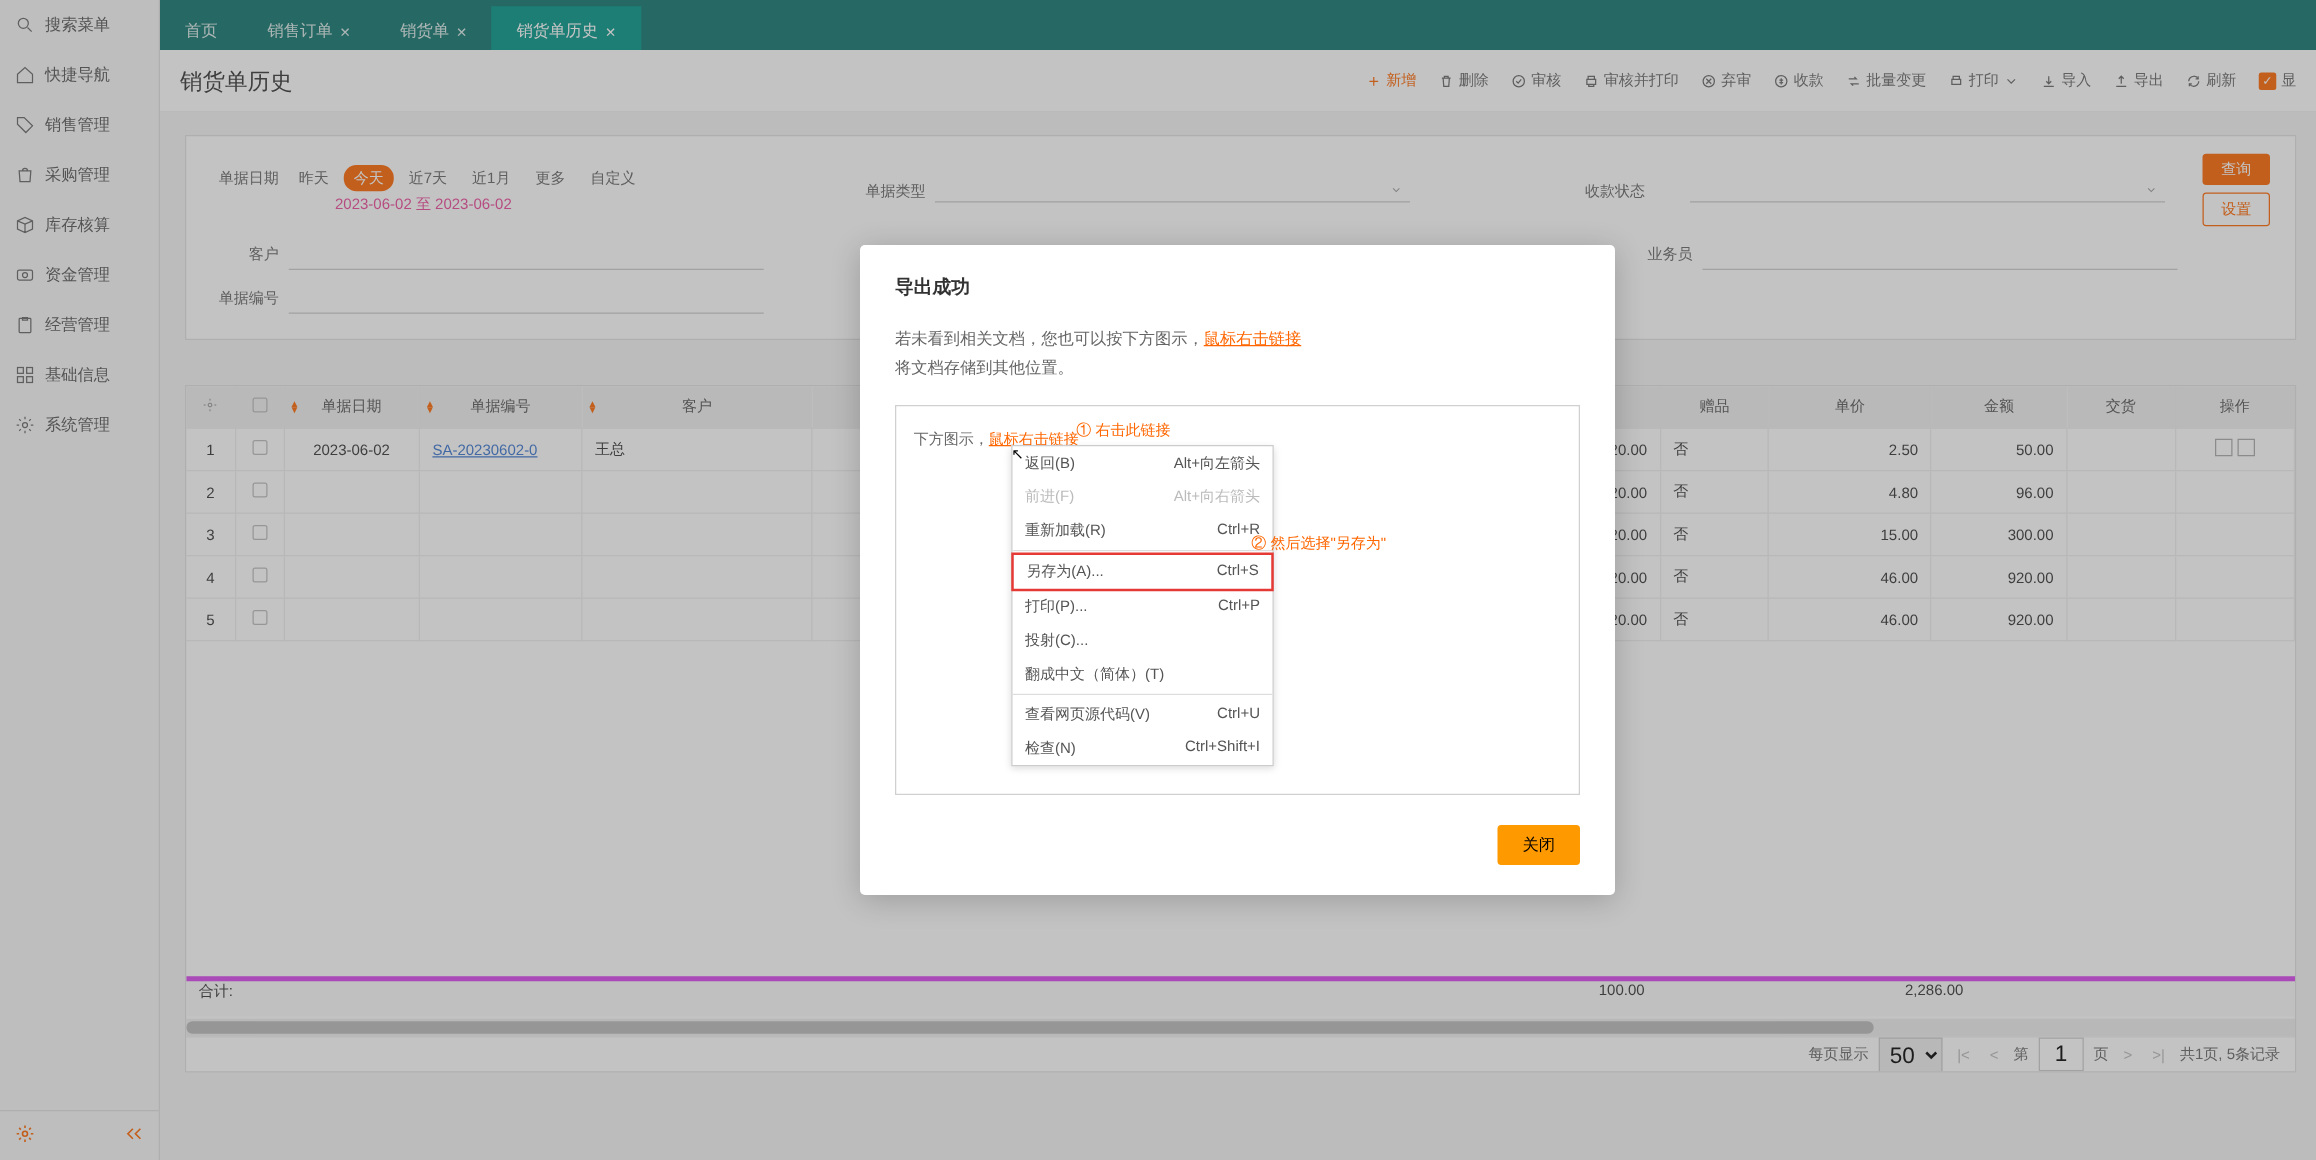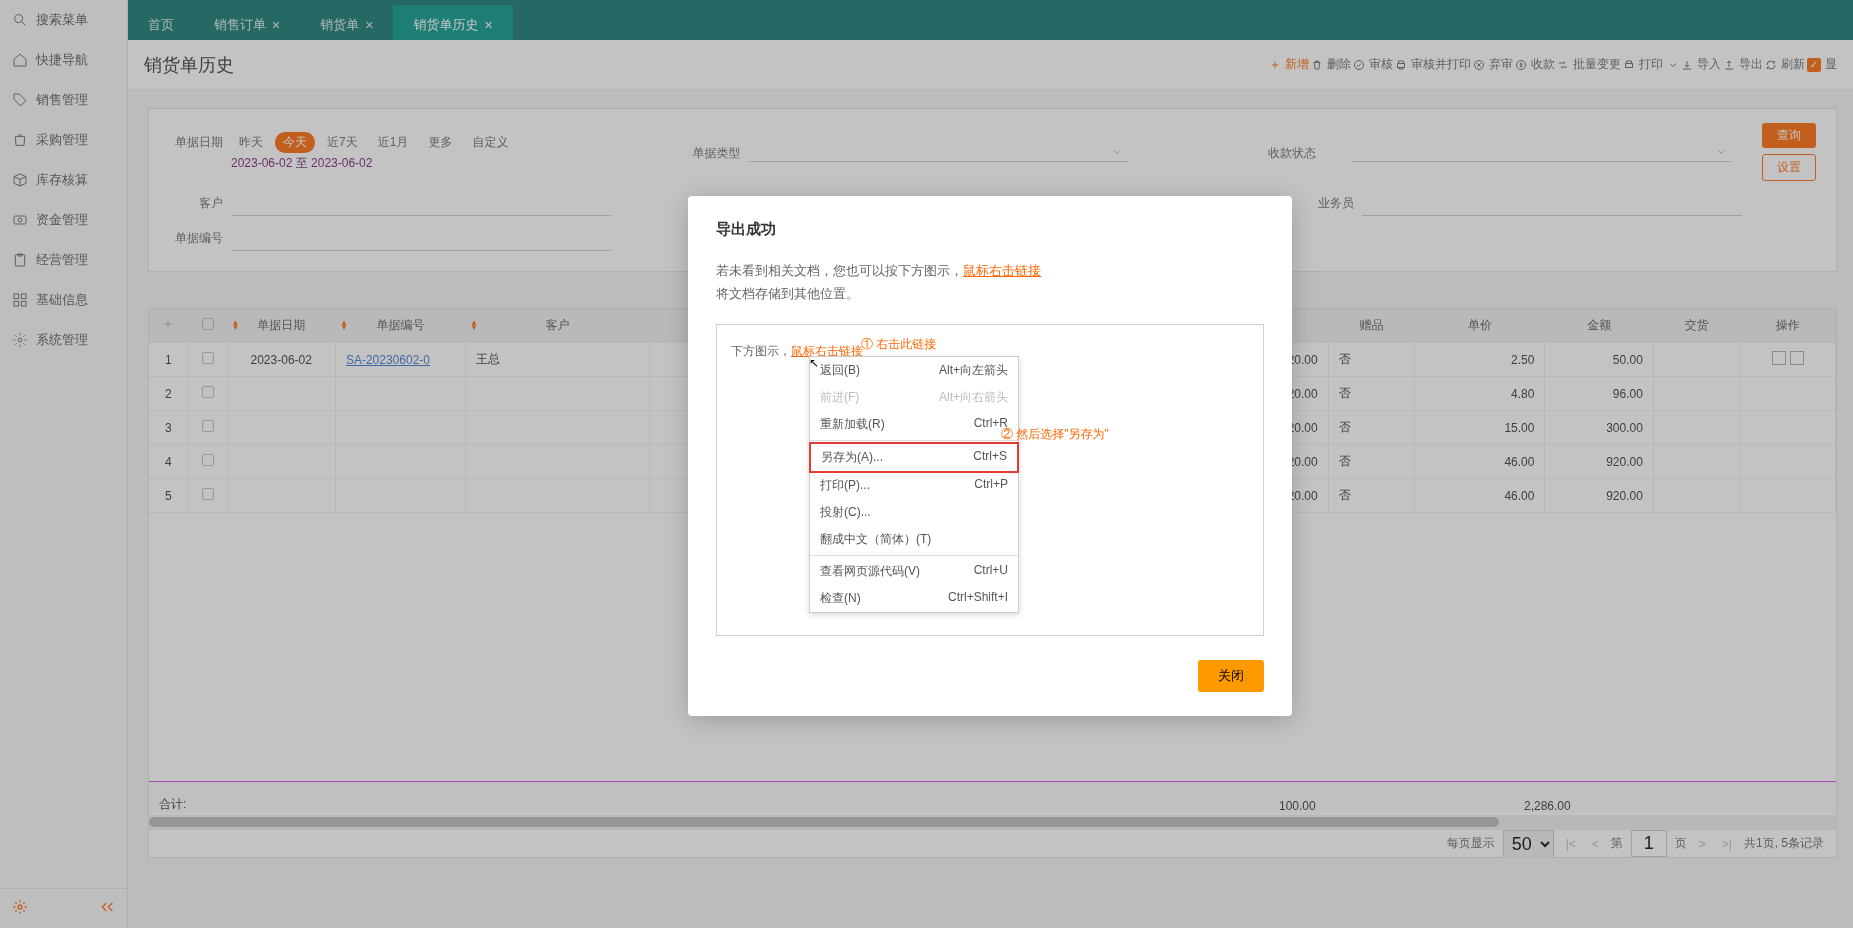--- a/index.html
+++ b/index.html
@@ -15,55 +15,55 @@
 
     
     .topbar { position: absolute; left: 128px; right: 0; top: 0; height: 49px; background: #0f766e; display: flex; align-items: center; }
     .tab { padding: 0 20px; height: 40px; display: flex; align-items: center; color: rgba(255,255,255,0.85); cursor: pointer; font-size: 13px; position: relative; }
     .tab.active { background: #009688; color: #fff; }
     .tab-close { margin-left: 6px; font-size: 14px; cursor: pointer; }
 
     
     .header-row { position: absolute; left: 128px; right: 0; top: 40px; height: 50px; background: #fff; border-bottom: 1px solid #eee; display: flex; align-items: center; justify-content: space-between; padding: 0 16px; }
     .header-title { font-size: 18px; color: #333; font-weight: 500; }
-    .toolbar { display: flex; align-items: center; gap: 2px; }
+    .toolbar { display: flex; align-items: center; gap: 18px; }
     .toolbar-btn { display: inline-flex; align-items: center; gap: 4px; color: #666; cursor: pointer; font-size: 12px; white-space: nowrap; }
     .toolbar-btn.orange { color: #f60; }
     .toolbar-btn.orange svg { stroke: #f60; }
     .toolbar-btn svg { width: 12px; height: 12px; stroke: #666; fill: none; stroke-width: 2; }
     .toolbar-chk { display: inline-flex; align-items: center; gap: 4px; color: #666; cursor: pointer; }
     .chkmark { width: 14px; height: 14px; background: #f60; border-radius: 2px; display: inline-flex; align-items: center; justify-content: center; color: #fff; font-size: 10px; }
 
     
     .filter-panel { position: absolute; left: 148px; right: 16px; top: 108px; background: #fff; border: 1px solid #e0e0e0; padding: 14px 20px 8px; }
     .filter-row { display: flex; align-items: center; margin-bottom: 12px; gap: 30px; }
     .filter-group { display: flex; align-items: flex-start; gap: 8px; min-width: 0; }
     .filter-label { color: #666; font-size: 12px; width: 54px; text-align: right; padding-top: 2px;}
     .date-buttons { display: flex; align-items: center; gap: 4px; flex-wrap: wrap; }
     .date-btn { padding: 2px 8px; border-radius: 10px; cursor: pointer; color: #666; }
     .date-btn.active { background: #f60; color: #fff; }
-    .date-range { color: #701a75; font-size: 12px; margin-top: 2px; }
+    .date-range { color: #ec4899; font-size: 12px; margin-top: 2px; margin-left: 37px; }
     .filter-input { border: none; border-bottom: 1px solid #ccc; width: 380px; padding: 4px 6px; background: transparent; font-size: 12px; }
     .filter-select { border: none; border-bottom: 1px solid #ccc; width: 380px; padding: 4px 6px; background: transparent; position: relative; display: flex; justify-content: flex-end; align-items: center; }
     .filter-select svg { width: 10px; height: 10px; stroke: #999; fill: none; stroke-width: 2; }
     .filter-btns { display: flex; flex-direction: column; gap: 6px; }
     .btn-primary { background: #f60; color: #fff; padding: 4px 14px; border-radius: 3px; cursor: pointer; border: none; font-size: 12px; }
     .btn-default { background: #fff; color: #f60; padding: 4px 14px; border-radius: 3px; cursor: pointer; border: 1px solid #f60; font-size: 12px; }
     .ellipsis { color: #999; cursor: pointer; text-align: center; width: 380px; }
 
     
     .table-wrap { position: absolute; left: 148px; right: 16px; top: 308px; bottom: 70px; background: #fff; border: 1px solid #e0e0e0; overflow: hidden; }
     table { width: 100%; border-collapse: collapse; table-layout: fixed; }
     th, td { border-right: 1px solid #eee; border-bottom: 1px solid #eee; padding: 8px 6px; font-size: 12px; text-align: center; white-space: nowrap; overflow: hidden; text-overflow: ellipsis; }
     th { background: #f0f0f0; color: #555; font-weight: 500; position: relative; }
     .sort-ind { color: #f60; font-size: 8px; position: absolute; left: 4px; top: 50%; transform: translateY(-50%); line-height: 0.7; }
     td.num { text-align: right; padding-right: 10px; }
     td.left { text-align: left; padding-left: 10px; }
     .link-cell { color: #3a76d0; text-decoration: underline; cursor: pointer; }
-    .table-footer { position: absolute; bottom: 44px; left: 0; right: 0; border-top: 1px solid #d946ef; background: #fafafa; display: flex; align-items: flex-end; height: 32px; padding: 0 10px; font-weight: 500; }
+    .table-footer { position: absolute; bottom: 44px; left: 0; right: 0; border-top: 4px solid #d946ef; background: #fafafa; display: flex; align-items: flex-start; height: 32px; padding: 0 10px; font-weight: 500; }
     .table-footer .sum-qty { position: absolute; left: 1130px; }
     .table-footer .sum-amt { position: absolute; left: 1375px; }
     .table-scroll { position: absolute; bottom: 28px; left: 0; right:0; height: 14px; background:#eee;}
     .table-scroll-thumb { position: absolute; left: 0; top: 2px; width: 80%; height: 10px; background: #bbb; border-radius: 5px; }
     .pagination { position: absolute; bottom: 0; left: 0; right: 0; height: 28px; display: flex; align-items: center; justify-content: flex-end; gap: 8px; padding: 0 12px; color: #666; border-top: 1px solid #eee; background: #fff; }
     .pagination select, .pagination input { border: 1px solid #ccc; padding: 2px 4px; font-size: 18px; }
     .pagination input { width: 36px; text-align: center; }
     .page-arrow { color: #bbb; cursor: pointer; padding: 0 4px; }
     .op-ico { display: inline-block; width: 14px; height: 14px; border: 1px solid #aaa; margin: 0 2px; }
 

